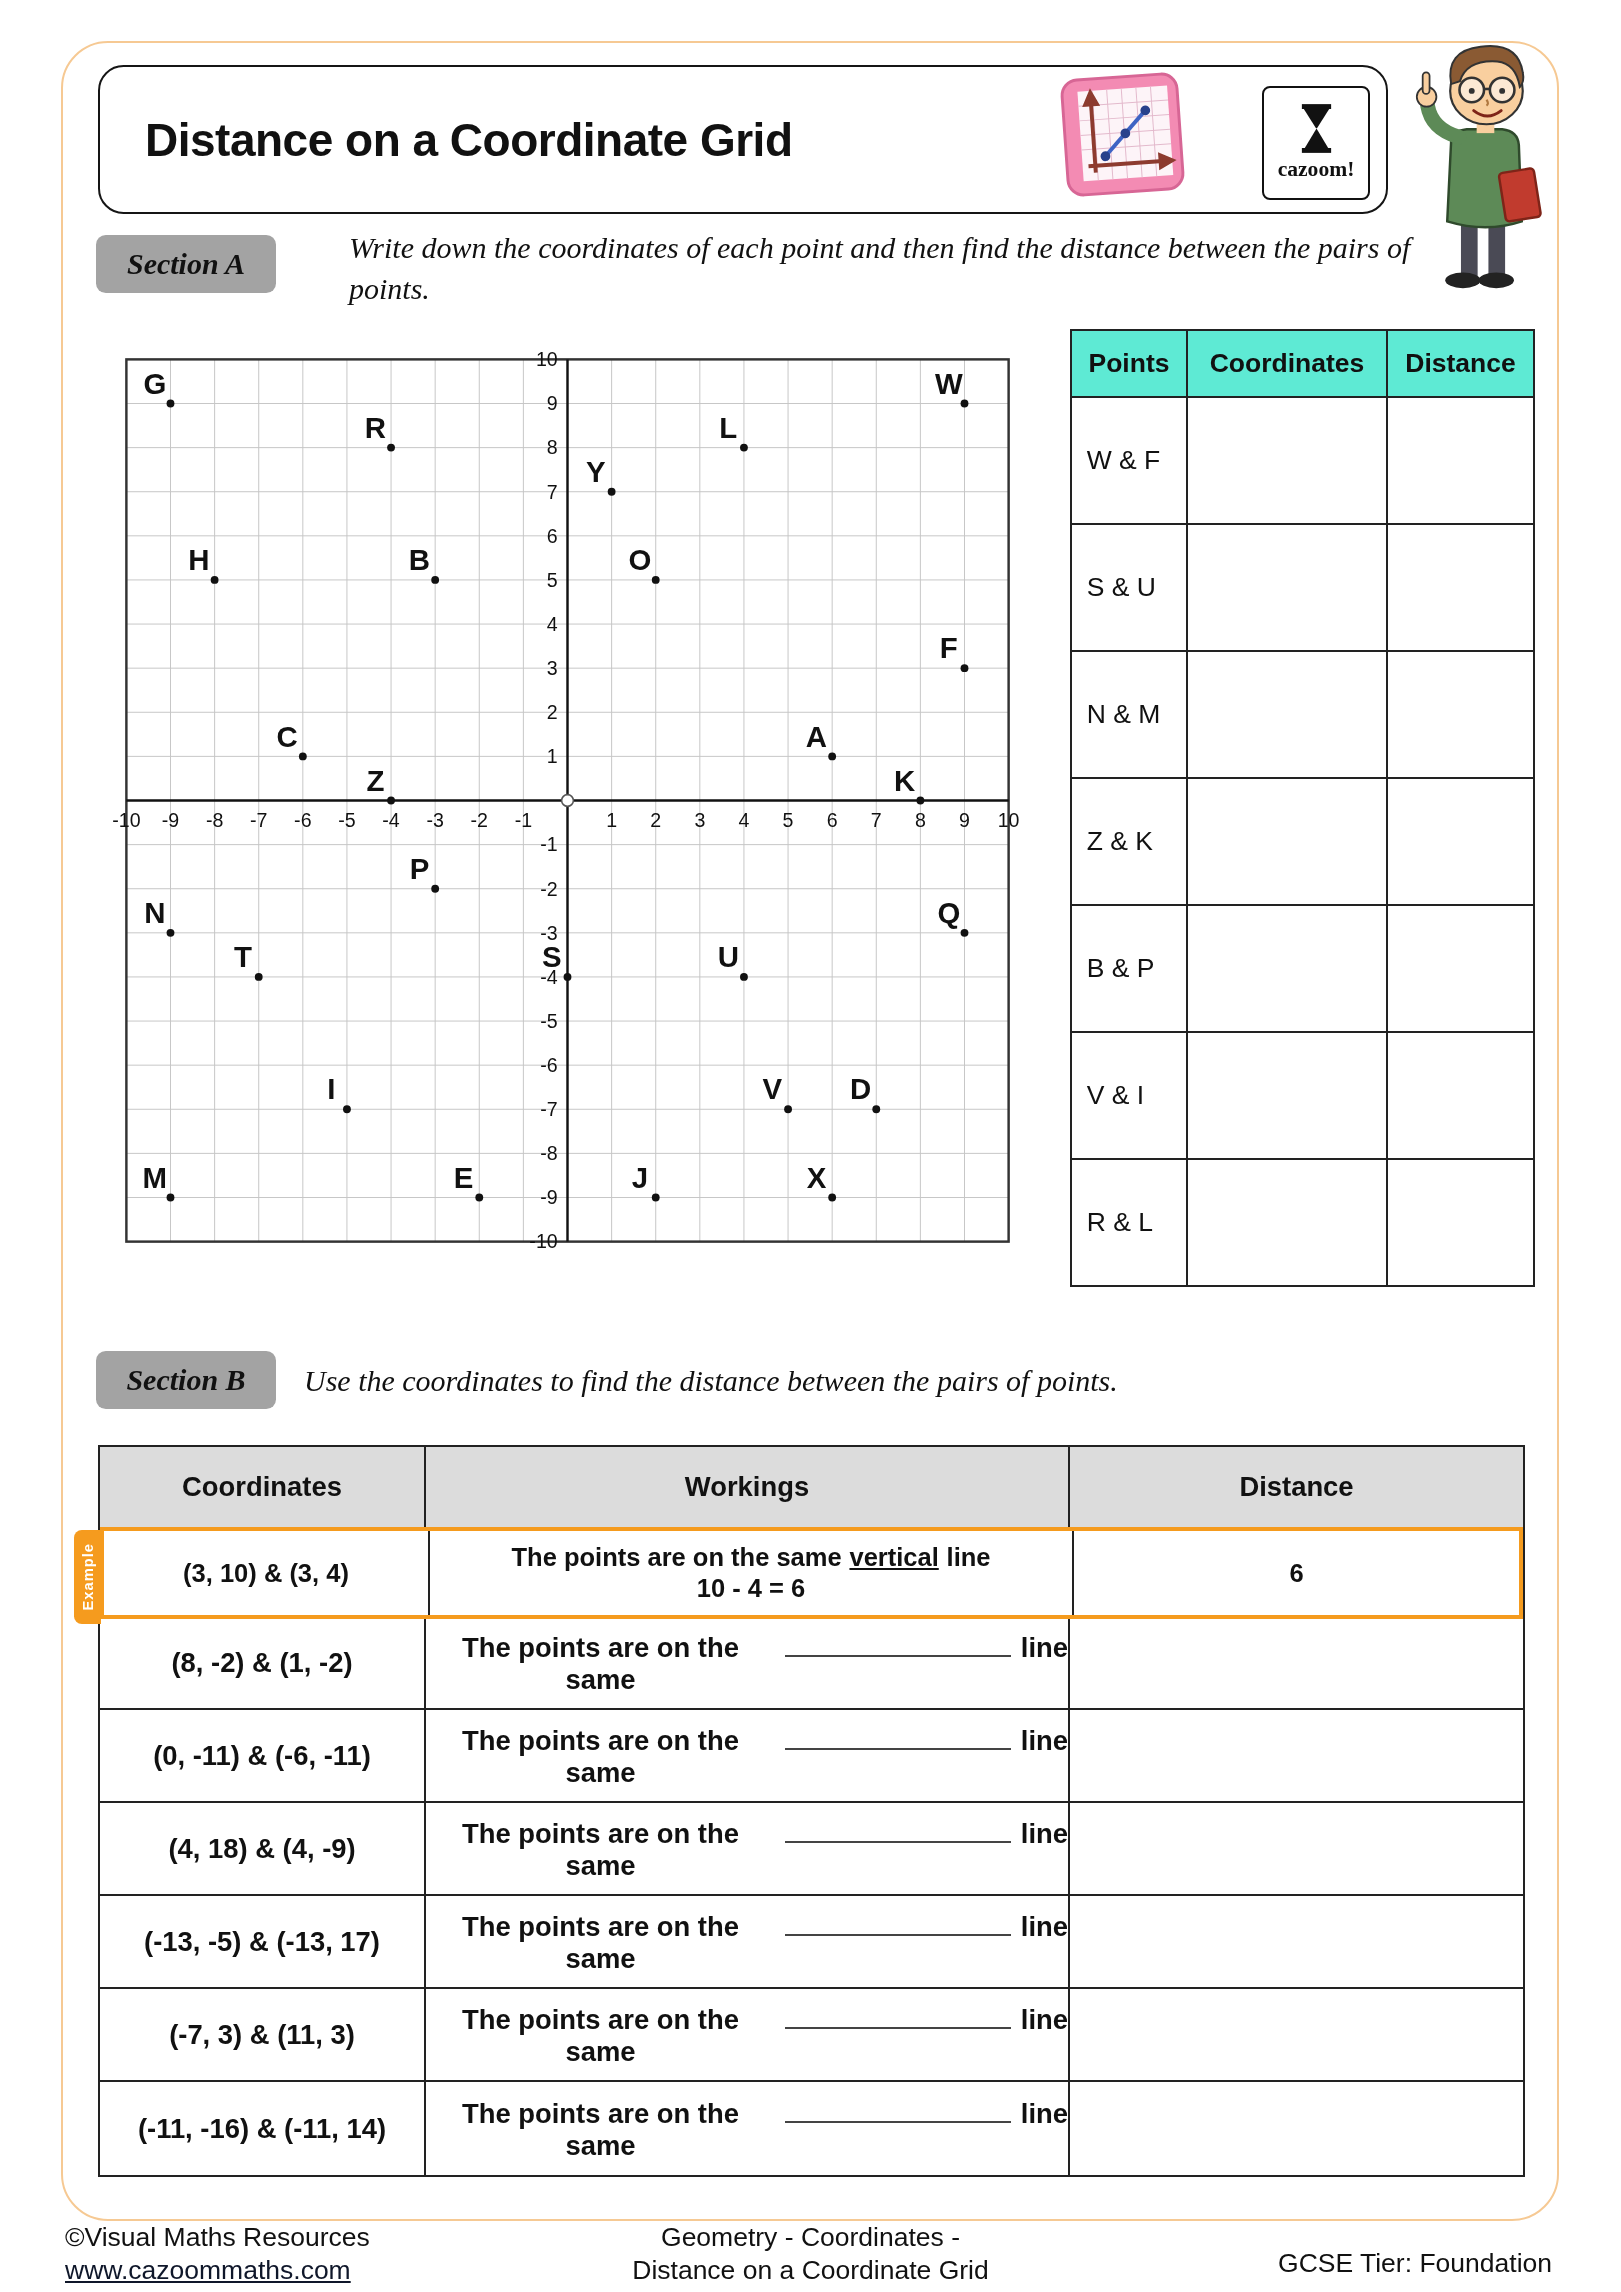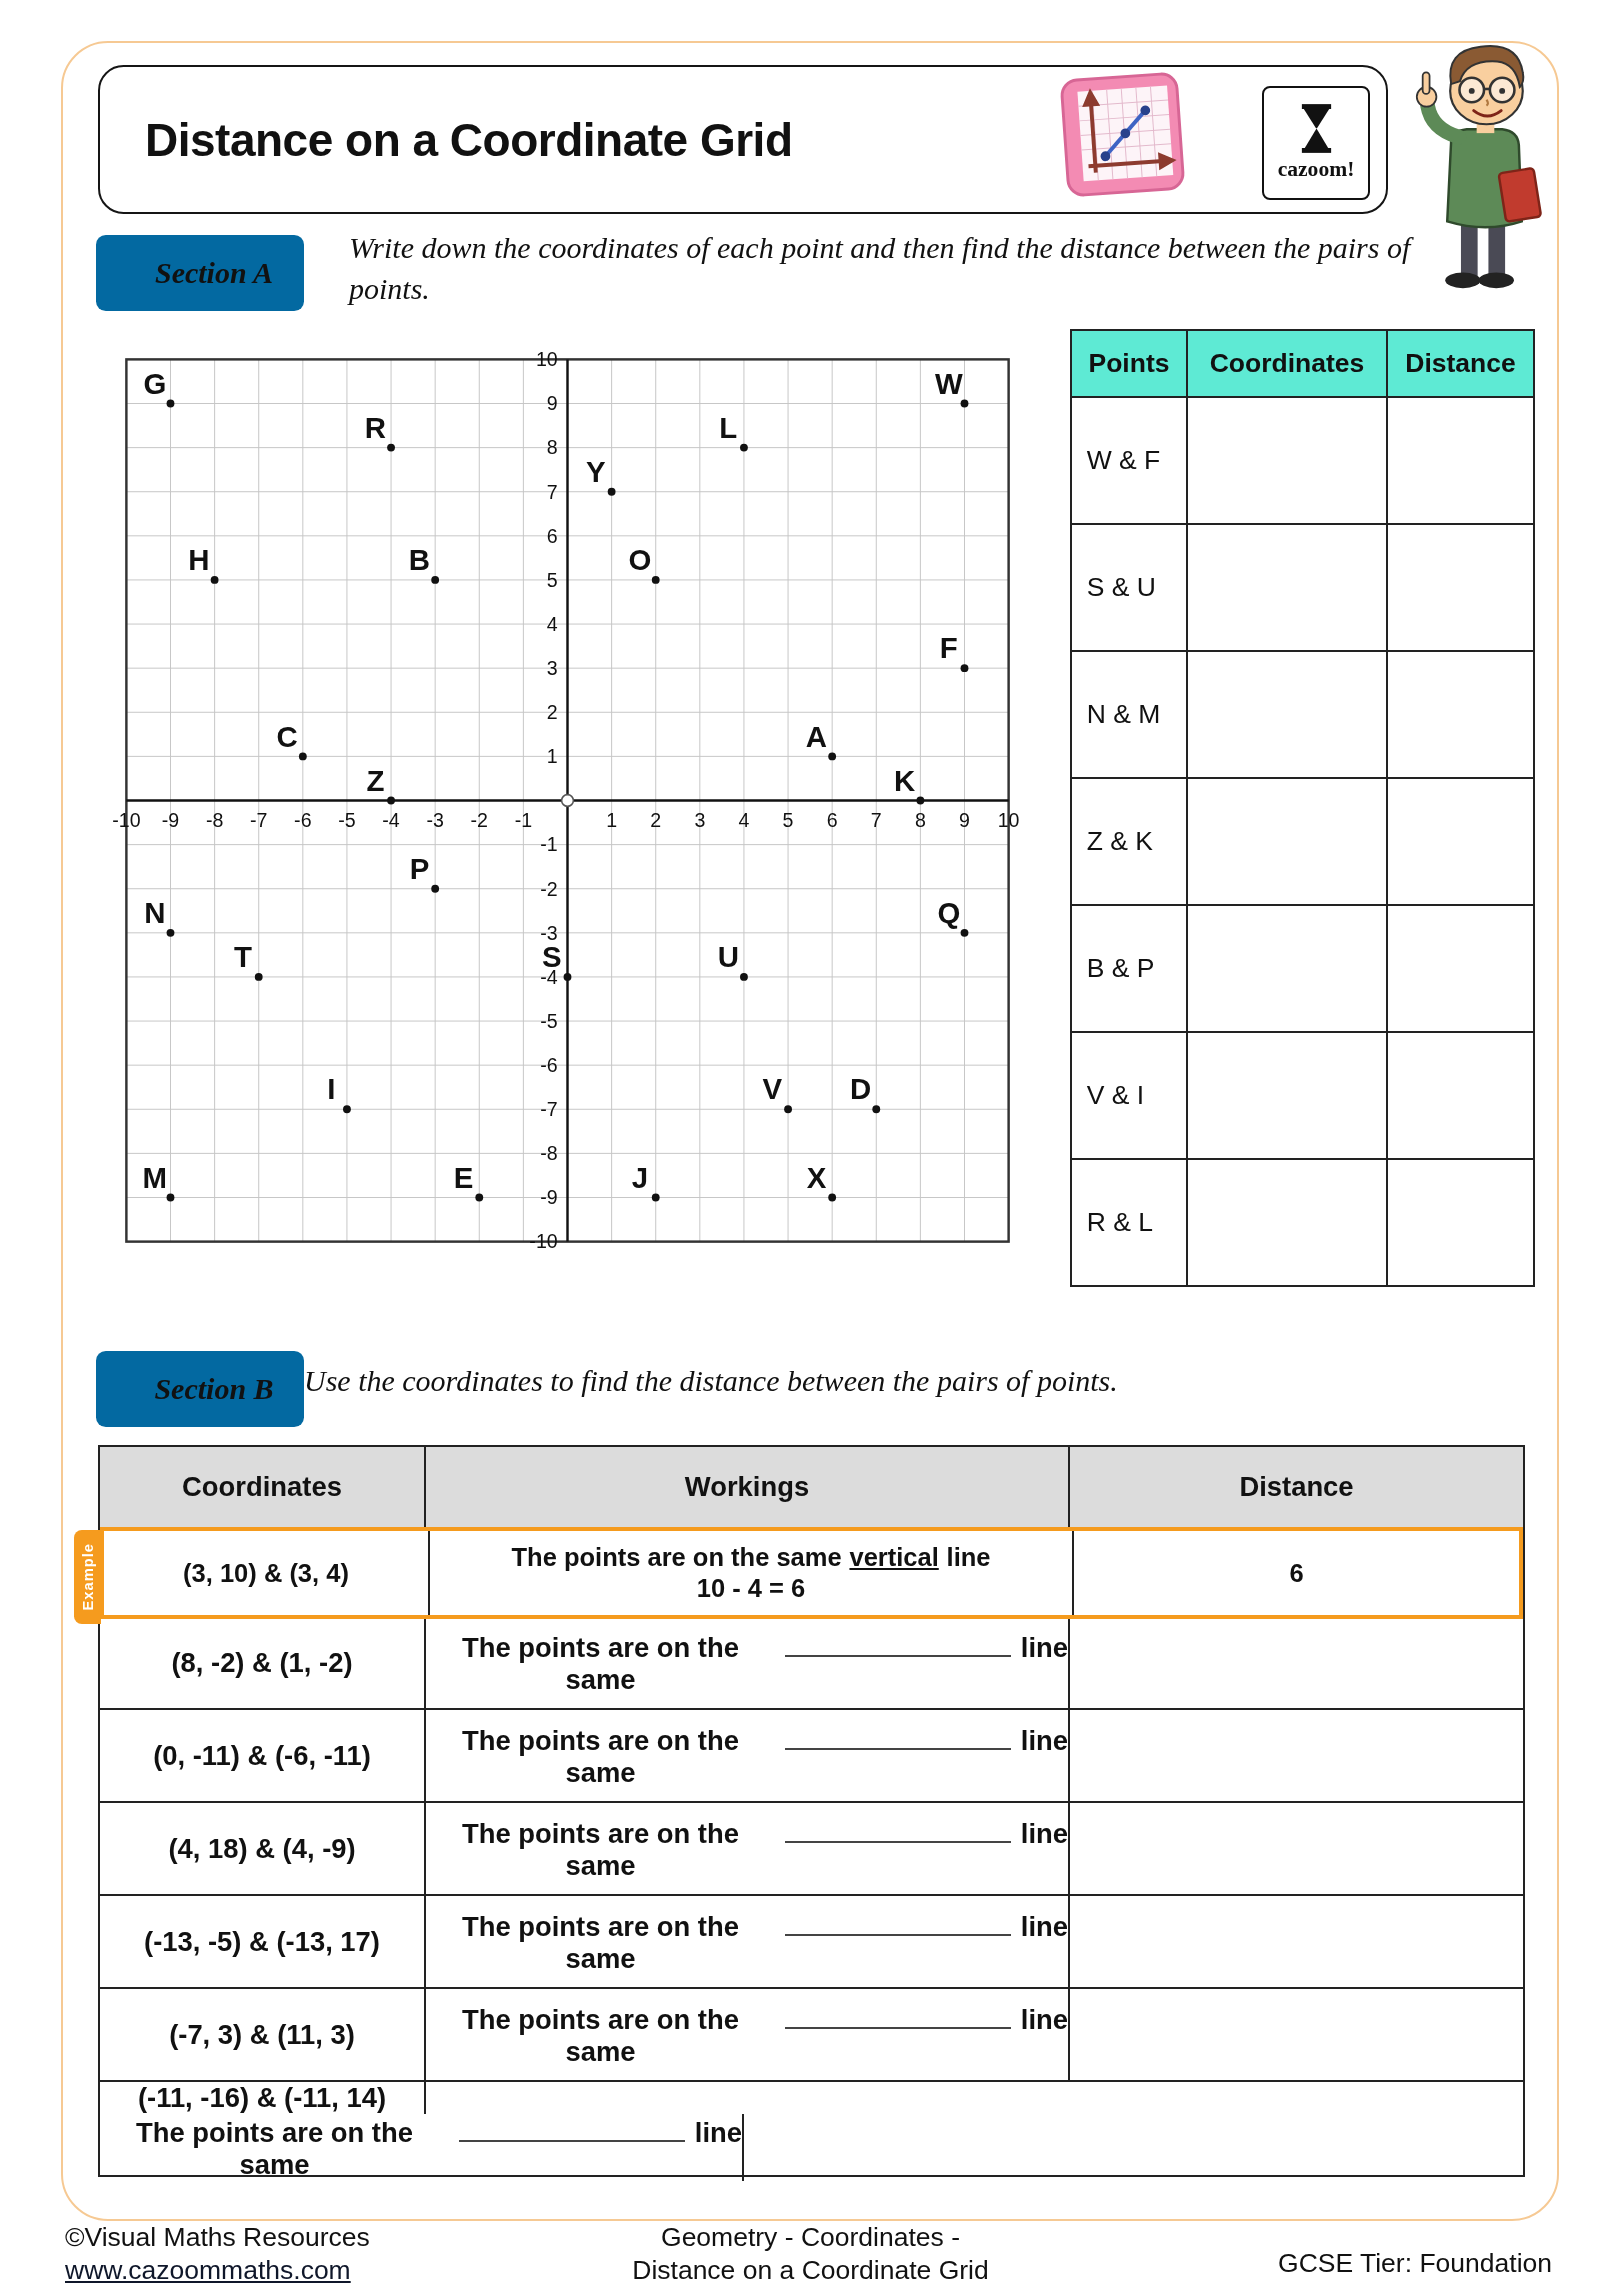--- a/index.html
+++ b/index.html
@@ -11,40 +11,40 @@
   
   .header-box{position:absolute;left:98px;top:65px;width:1286px;height:145px;
               border:2.9px solid #151515;border-radius:25.5px;background:#fff;display:flex;align-items:center;}
   .title{font-size:46px;font-weight:bold;letter-spacing:-0.5px;padding-left:45px;}
   .grid-icon-wrap{position:absolute;left:1061px;top:73px;width:123px;height:123px;transform:rotate(-4deg);}
   .cazoom-logo{position:absolute;left:1262px;top:86px;width:104px;height:110px;border:2.9px solid #111;
                border-radius:8px;background:#fff;display:flex;flex-direction:column;align-items:center;justify-content:center;gap:3.9px;}
   .cazoom-text{font-family:"Liberation Serif",serif;font-weight:bold;font-size:21.6px;}
   .teacher-wrap{position:absolute;left:1400px;top:35px;width:169px;height:261px;}
   
-  .section-badge{position:absolute;width:180px;height:76px;background:#0369a1;border-radius:9.8px;
+  .section-badge{position:absolute;width:180px;height:58px;background:#a3a3a3;border-radius:9.8px;
                  display:flex;align-items:center;justify-content:center;
-                 font-family:"Liberation Serif",serif;font-style:italic;font-weight:bold;font-size:30px;padding-left:28px;}
+                 font-family:"Liberation Serif",serif;font-style:italic;font-weight:bold;font-size:30px;}
   .badge-a{left:96px;top:235px;}
   .badge-b{left:96px;top:1351px;}
   .instruction{position:absolute;font-family:"Liberation Serif",serif;font-style:italic;font-size:30px;line-height:41px;}
   .instr-a{left:304px;top:227px;width:1086px;margin-left:45px;}
   .instr-b{left:304px;top:1360px;width:1176px;}
   
   .grid-wrap{position:absolute;left:96px;top:329px;width:943px;height:943px;}
   
   .sa-table{position:absolute;left:1070px;top:329px;width:463px;border-collapse:collapse;table-layout:fixed;}
   .sa-table th,.sa-table td{border:2px solid #222;}
   .sa-table th{background:#5eead4;height:63px;font-size:26.5px;font-weight:bold;text-align:center;}
   .sa-table td{height:123px;font-size:26.5px;font-weight:normal;text-align:left;padding-left:14.7px;vertical-align:middle;background:#fff;}
   .col-points{width:116px;}.col-coords{width:200px;}.col-dist{width:147px;}
   
   .sb-table{position:absolute;left:98px;top:1445px;width:1427px;border:2px solid #222;box-sizing:border-box;background:#fff;}
   .sb-row{display:flex;align-items:stretch;border-bottom:2px solid #222;position:relative;box-sizing:border-box;}
-  .sb-row:last-child{border-bottom:none;flex-direction:column;}
+  .sb-row:last-child{border-bottom:none;}
   .sb-header{background:#DCDCDC;height:82px;}
   .sb-cell{display:flex;align-items:center;justify-content:center;box-sizing:border-box;border-right:2px solid #222;
            font-size:27.4px;font-weight:bold;text-align:center;flex-direction:column;}
   .sb-cell:last-child{border-right:none;}
   .c-coords{width:326px;}.c-work{width:644px;}.c-dist{flex:1;}
   .sb-body-row{height:93px;}
   .sb-example{height:92px;border:4.9px solid #F59B1E;margin:-2px 0;z-index:2;background:#fff;}
   .sb-example .sb-cell{border-right:2px solid #222;font-size:25.5px;}
   .sb-example .sb-cell:last-child{border-right:none;}
   .example-tab{position:absolute;left:-30px;top:-1px;width:27.4px;height:94px;background:#F59B1E;

